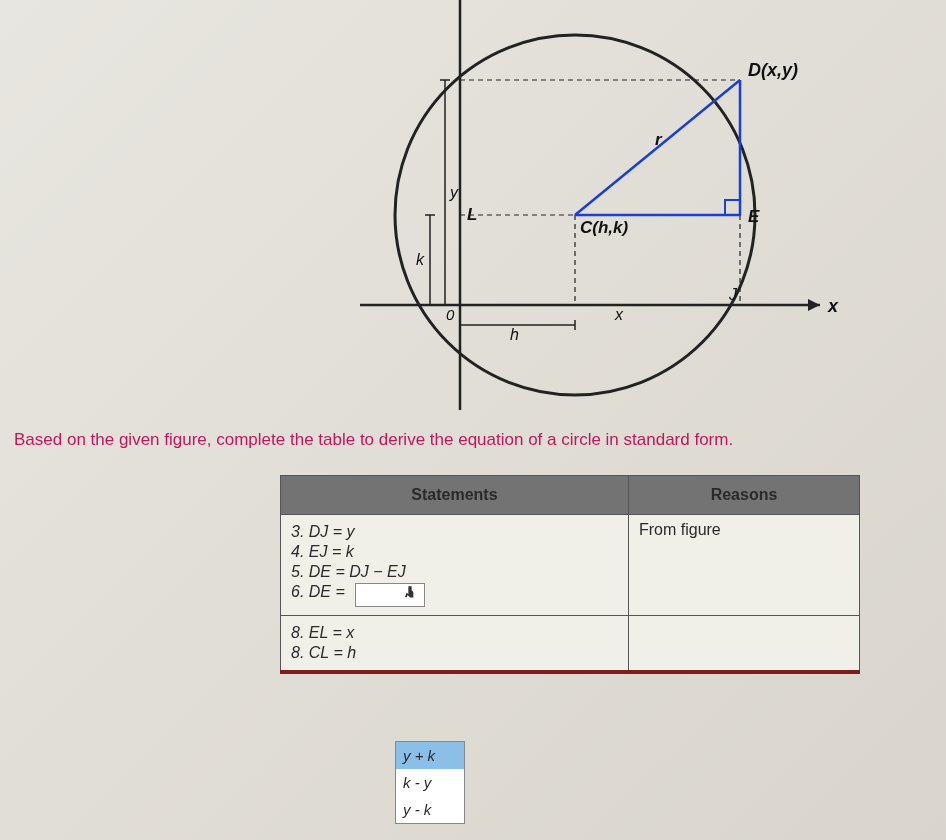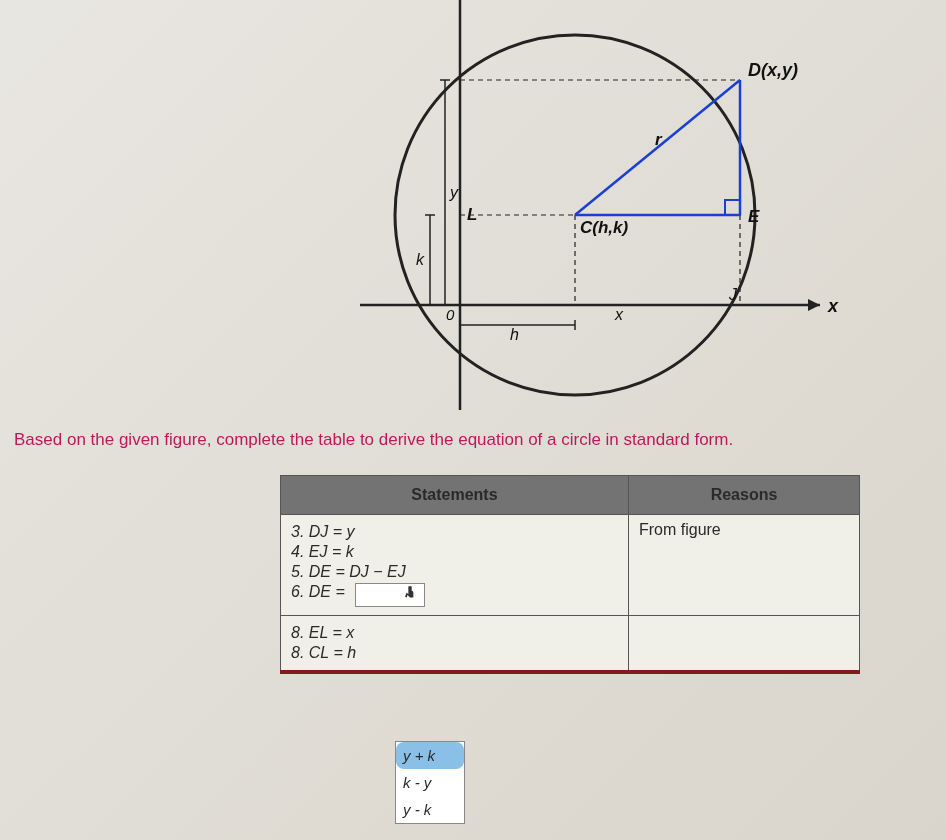--- a/index.html
+++ b/index.html
@@ -69,21 +69,20 @@
       margin-top: -1px;
     }
     .dropdown-option {
       padding: 5px 7px;
       font-size: 15px;
       font-style: italic;
       cursor: pointer;
     }
     .dropdown-option.highlighted {
       background: #8abfe8;
-      border-radius: 8px;
     }
     .cutoff-row td {
       border-bottom: 4px solid #7f1d1d;
     }
     .de-equals-row {
       display: flex;
       gap: 10px;
     }
     .select-box {
       width: 70px;

